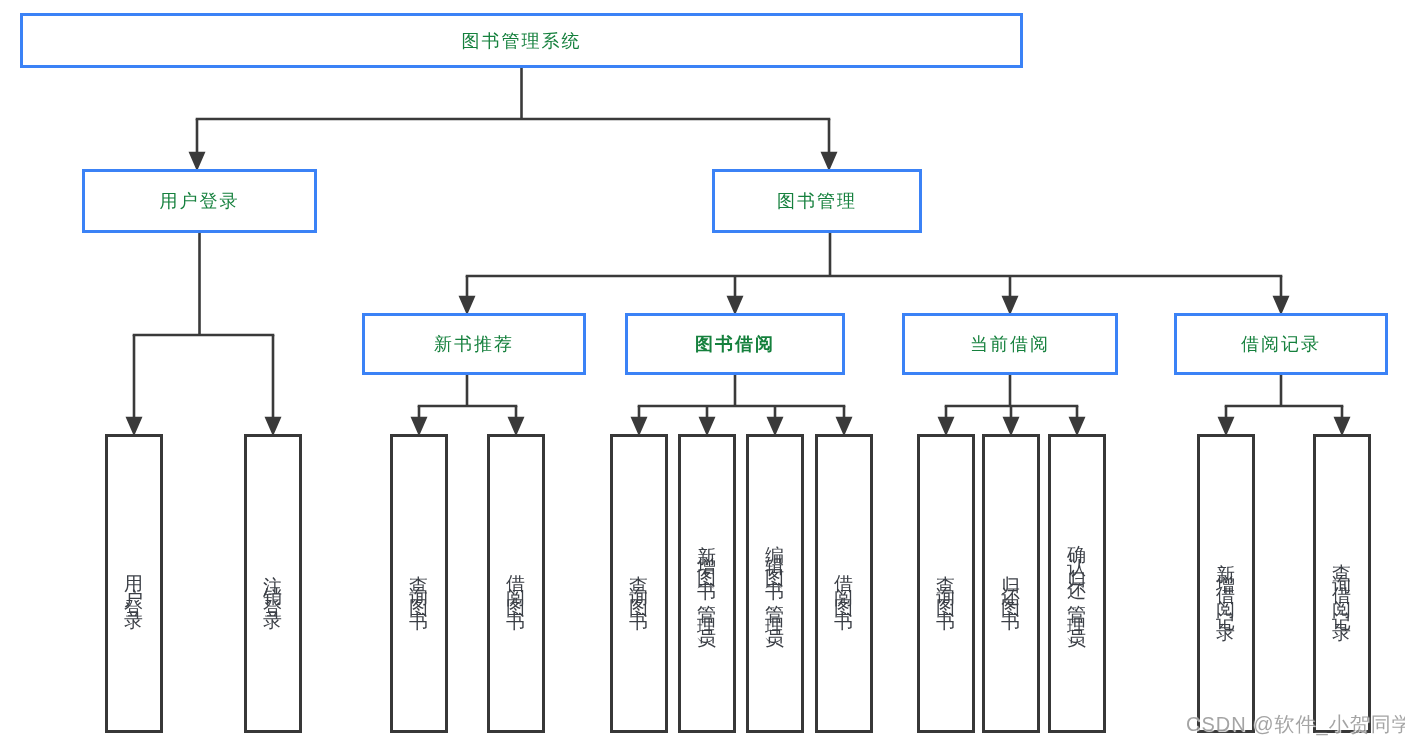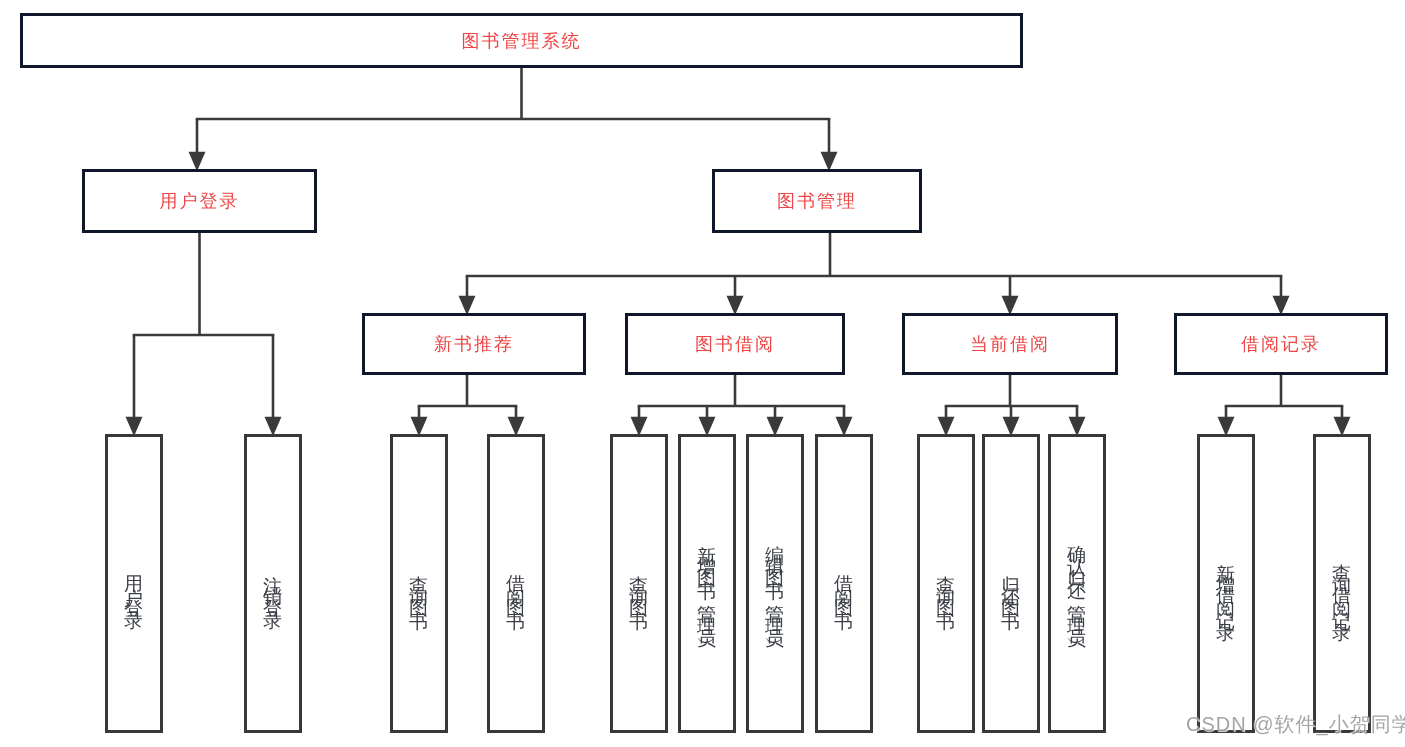--- a/index.html
+++ b/index.html
@@ -13,26 +13,26 @@
   }
   .connectors {
     position: absolute;
     left: 0; top: 0;
     width: 1405px; height: 747px;
     z-index: 1;
   }
   .box {
     position: absolute;
     box-sizing: border-box;
-    border: 3px solid #0f172a;
+    border: 3px solid #3b82f6;
     background: #ffffff;
     display: flex;
     align-items: center;
     justify-content: center;
-    color: #ef4444;
+    color: #15803d;
     z-index: 2;
   }
   .h-label { font-size: 18px; letter-spacing: 2px; }
   .root-box { left: 20px; top: 13px; width: 1003px; height: 55px; }
   .leaf {
     position: absolute;
     top: 434px;
     width: 58px;
     height: 299px;
     box-sizing: border-box;
@@ -145,21 +145,21 @@
       </g>
     </g>
   </svg>
 
   <div class="box root-box h-label">图书管理系统</div>
 
   <div class="box h-label" style="left:82px; top:169px; width:235px; height:64px;">用户登录</div>
   <div class="box h-label" style="left:712px; top:169px; width:210px; height:64px;">图书管理</div>
 
   <div class="box h-label" style="left:362px; top:313px; width:224px; height:62px;">新书推荐</div>
-  <div class="box h-label" style="left:625px; top:313px; width:220px; height:62px;">图书借阅</div>
+  <div class="box h-label" style="left:625px; top:313px; width:220px; height:62px;font-weight:bold;">图书借阅</div>
   <div class="box h-label" style="left:1174px; top:313px; width:214px; height:62px;">借阅记录</div>
   <div class="box h-label" style="left:902px; top:313px; width:216px; height:62px;">当前借阅</div>
 
   <div class="leaf" style="left:105px;">
     <span>用户登录</span>
   </div>
   <div class="leaf" style="left:244px;">
     <span>注销登录</span>
   </div>
 

